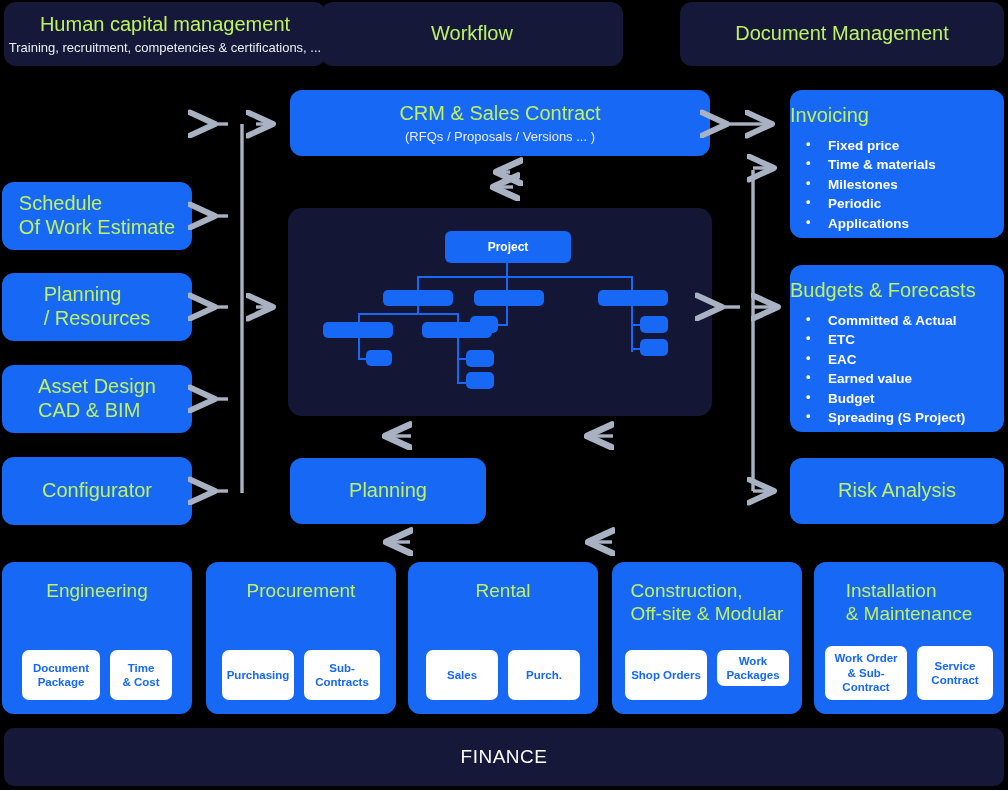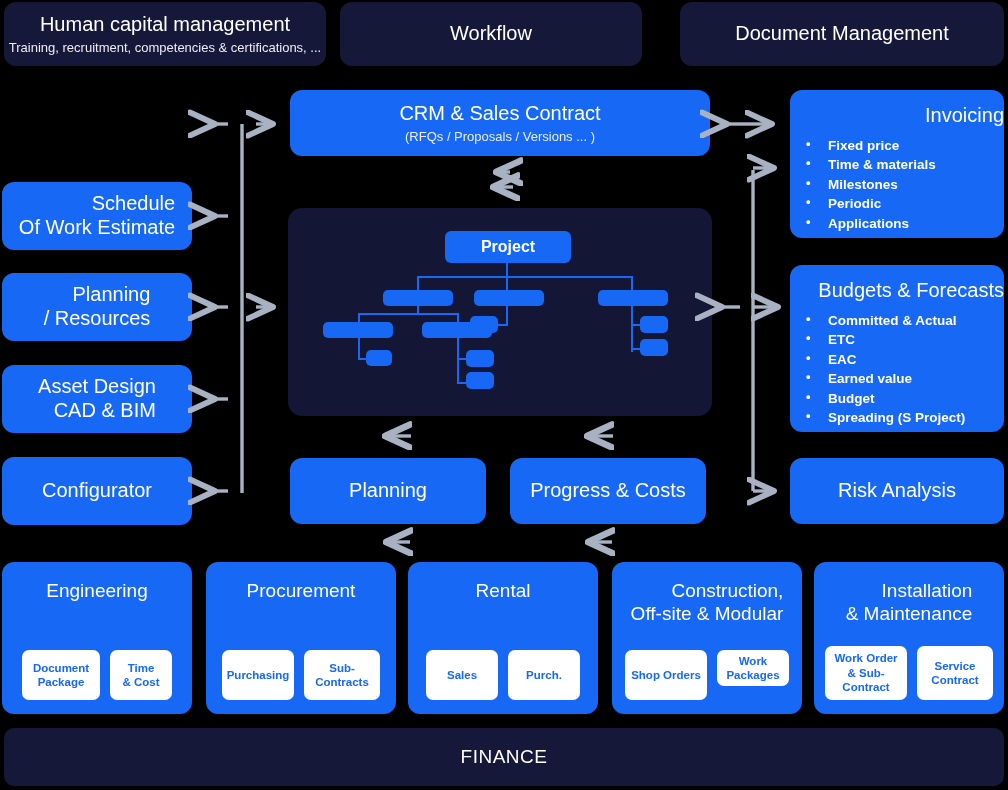--- a/index.html
+++ b/index.html
@@ -8,21 +8,21 @@
     font-family:"Liberation Sans","DejaVu Sans",sans-serif;
     color:#fff;overflow:hidden;
   }
   #stage{position:relative;width:1008px;height:790px;background:#000;}
 
   .card{position:absolute;box-sizing:border-box;border-radius:12px;
         display:flex;flex-direction:column;align-items:center;justify-content:center;}
   .blue{background:#1668f5;}
   .dark{background:#151838;}
 
-  .title{font-size:20px;line-height:1.18;text-align:right;font-weight:400;color:#ffffff;}
+  .title{font-size:20px;line-height:1.18;text-align:left;font-weight:400;color:#bef264;}
   .subtitle{font-size:13px;text-align:center;color:#eceef6;margin-top:3px;}
 
   
   .bulletcard{align-items:stretch;justify-content:flex-start;padding:12px 0 10px 0;}
   .bulletcard .title{margin:2px 0 8px 0;}
   .bulletcard ul{margin:0;padding:0 10px 0 34px;list-style:none;}
   .bulletcard li{position:relative;font-size:13.5px;line-height:1.45;color:#fff;
                  font-weight:700;padding-left:4px;}
   .bulletcard li:before{content:"•";position:absolute;left:-18px;top:-1px;font-size:13px;color:#fff;}
 
@@ -37,36 +37,36 @@
   
   #finance{position:absolute;left:4px;top:728px;width:1000px;height:58px;background:#151838;
            border-radius:10px;display:flex;align-items:center;justify-content:center;}
   #finance span{font-size:19px;letter-spacing:.5px;color:#fff;}
 
   
   #wbs{position:absolute;left:288px;top:208px;width:424px;height:208px;background:#131634;
        border-radius:14px;}
   .node{position:absolute;background:#1668f5;border-radius:5px;}
   .node.root{border-radius:6px;display:flex;align-items:center;justify-content:center;}
-  .node.root span{font-size:16px;font-weight:700;color:#fff;}
+  .node.root span{font-size:12px;font-weight:700;color:#fff;}
   .ln{position:absolute;background:#1668f5;}
 
   svg.arrows{position:absolute;left:0;top:0;width:1008px;height:790px;pointer-events:none;}
 </style>
 </head>
 <body>
 
 <div id="stage">
 
   <div class="card dark" style="left:4px;top:2px;width:322px;height:64px;">
     <div class="title">Human capital management</div>
     <div class="subtitle">Training, recruitment, competencies &amp; certifications, ...</div>
   </div>
 
-  <div class="card dark" style="left:340px;top:2px;width:302px;height:64px;">
+  <div class="card dark" style="left:321px;top:2px;width:302px;height:64px;">
     <div class="title">Workflow</div>
   </div>
 
   <div class="card dark" style="left:680px;top:2px;width:324px;height:64px;">
     <div class="title">Document Management</div>
   </div>
 
 
   <div class="card blue" style="left:2px;top:182px;width:190px;height:68px;">
     <div class="title multiline">Schedule<br>Of Work Estimate</div>
@@ -130,23 +130,20 @@
 
     <div class="node root" style="left:157px;top:23px;width:126px;height:32px;">
       <span>Project</span>
     </div>
   </div>
 
   <div class="card blue" style="left:290px;top:458px;width:196px;height:66px;">
     <div class="title">Planning</div>
   </div>
 
-  <div class="card blue" style="left:510px;top:458px;width:196px;height:66px;">
-    <div class="title">Progress &amp; Costs</div>
-  </div>
 
   <div class="card blue bulletcard" style="left:790px;top:90px;width:214px;height:148px;">
     <div class="title">Invoicing</div>
     <ul>
       <li>Fixed price</li>
       <li>Time &amp; materials</li>
       <li>Milestones</li>
       <li>Periodic</li>
       <li>Applications</li>
     </ul>

